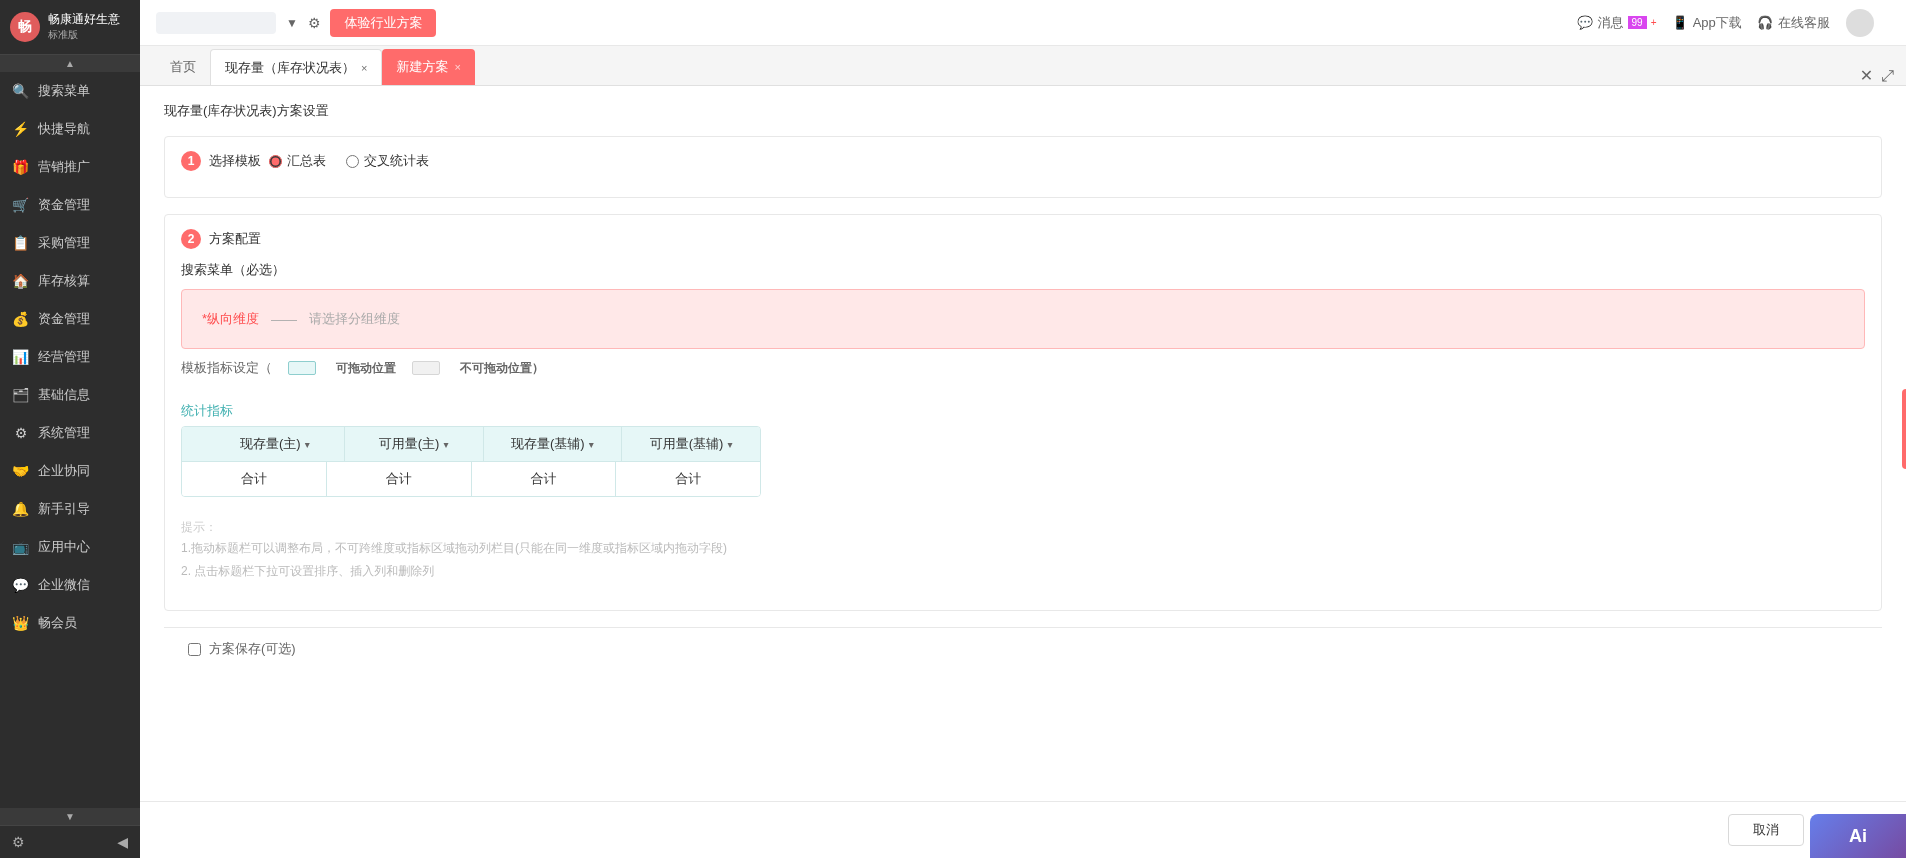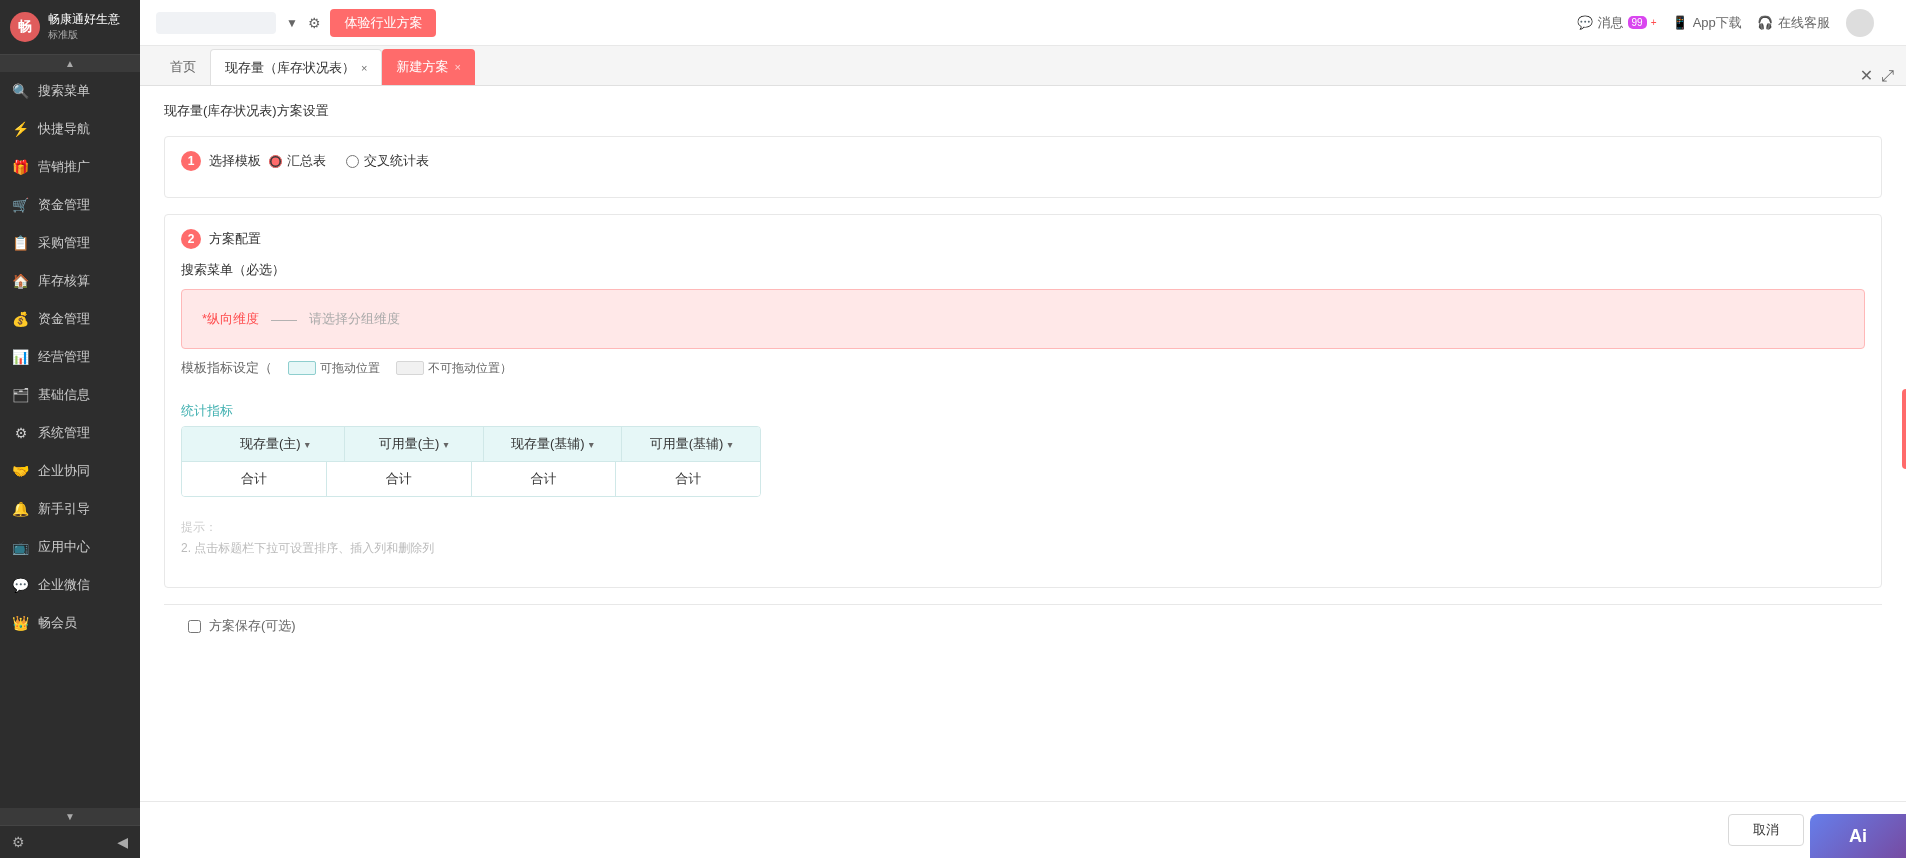--- a/index.html
+++ b/index.html
@@ -67,21 +67,21 @@
     .topbar-dropdown { color: #666; font-size: 12px; cursor: pointer; }
     .topbar-gear { color: #666; font-size: 14px; cursor: pointer; }
     .topbar-btn {
       background: #ff6b6b; color: #fff; border: none;
       border-radius: 4px; padding: 5px 14px; font-size: 13px; cursor: pointer;
     }
     .topbar-right { display: flex; align-items: center; gap: 16px; }
     .topbar-msg { display: flex; align-items: center; gap: 4px; color: #666; font-size: 13px; cursor: pointer; position: relative; }
     .topbar-badge {
       background: #d946ef; color: white; font-size: 10px;
-      border-radius: 5px; padding: 1px 4px; min-width: 18px; text-align: center;
+      border-radius: 0; padding: 1px 4px; min-width: 18px; text-align: center;
     }
     .topbar-badge-plus { font-size: 10px; color: #ff4d4f; }
     .topbar-app { display: flex; align-items: center; gap: 4px; color: #666; font-size: 13px; cursor: pointer; }
     .topbar-service { display: flex; align-items: center; gap: 4px; color: #666; font-size: 13px; cursor: pointer; }
     .topbar-avatar { width: 28px; height: 28px; border-radius: 50%; background: #ddd; }
     .topbar-username { color: #666; font-size: 13px; }
 
     
     .tabbar {
       background: #f5f5f5; height: 40px;
@@ -136,21 +136,21 @@
       display: flex; align-items: center;
     }
     .dim-label { color: #ff4d4f; font-size: 13px; }
     .dim-dash { color: #aaa; margin: 0 12px; }
     .dim-placeholder { color: #aaa; font-size: 13px; }
 
     
     .template-row { display: flex; align-items: center; gap: 16px; margin-top: 10px; margin-bottom: 25px; }
     .template-label { font-size: 13px; color: #666; }
     .indicator-movable {
-      display: flex; align-items: center; gap: 4px;
+      display: flex; align-items: center; gap: 20px; font-weight: bold;
     }
     .indicator-box {
       width: 28px; height: 14px; background: #e6f7f7; border: 1px solid #8ecece;
       border-radius: 2px;
     }
     .indicator-box-fixed {
       width: 28px; height: 14px; background: #e8e8e8; border: 1px solid #bbb;
       border-radius: 2px; opacity: 0.6;
     }
     .indicator-text { font-size: 12px; color: #666; }
@@ -419,20 +419,23 @@
               <div class="stats-cell">合计</div>
               <div class="stats-cell">合计</div>
               <div class="stats-cell">合计</div>
             </div>
           </div>
         </div>
 
         <div class="tips-section">
           <div style="font-size:12px;color:#ccc;margin-bottom:4px;">提示：</div>
           <div class="tip-item">
+            <span>1.拖动标题栏可以调整布局，不可跨维度或指标区域拖动列栏目(只能在同一维度或指标区域内拖动字段)</span>
+          </div>
+          <div class="tip-item">
             <span>2. 点击标题栏下拉可设置排序、插入列和删除列</span>
           </div>
         </div>
 
       </div>
 
       <div class="save-row">
         <input type="checkbox" class="save-checkbox" style="">
         <span class="save-label">方案保存(可选)</span>
       </div>

